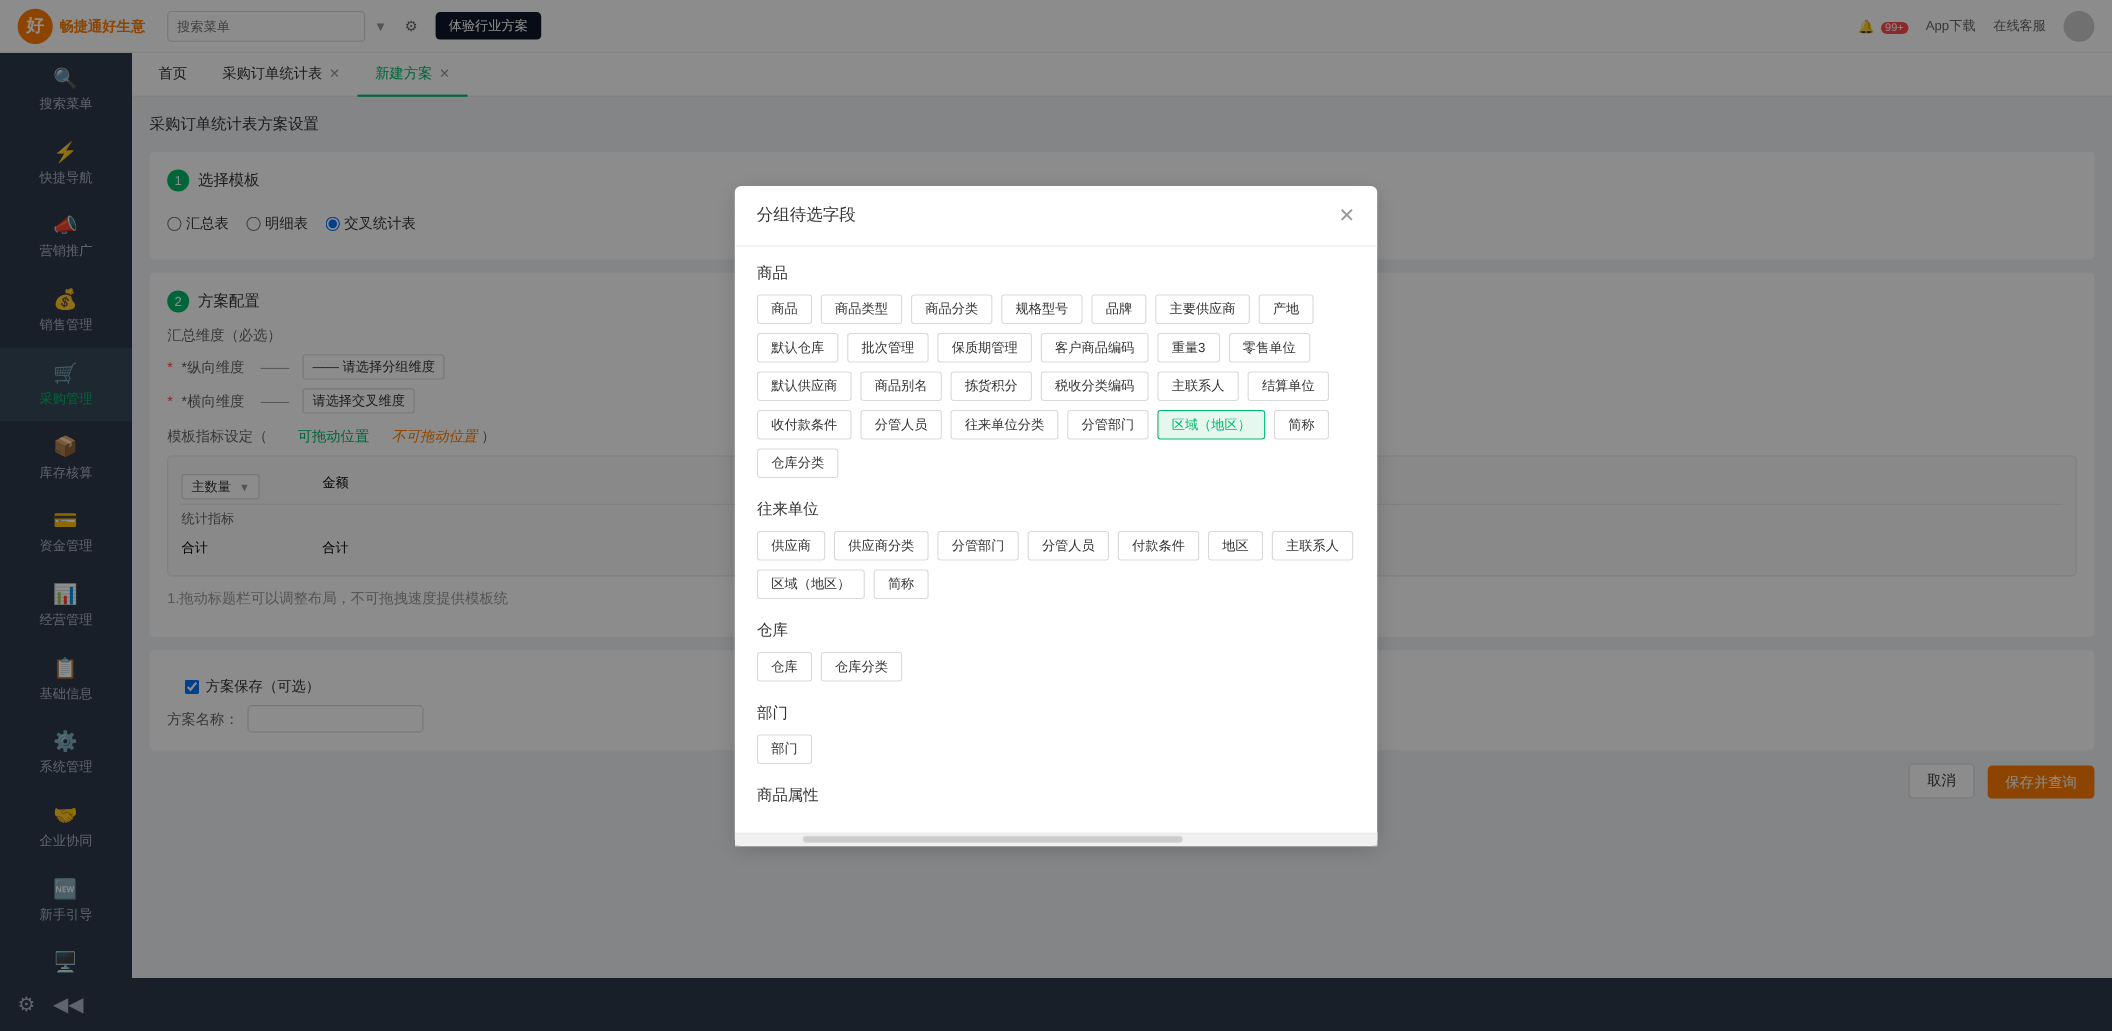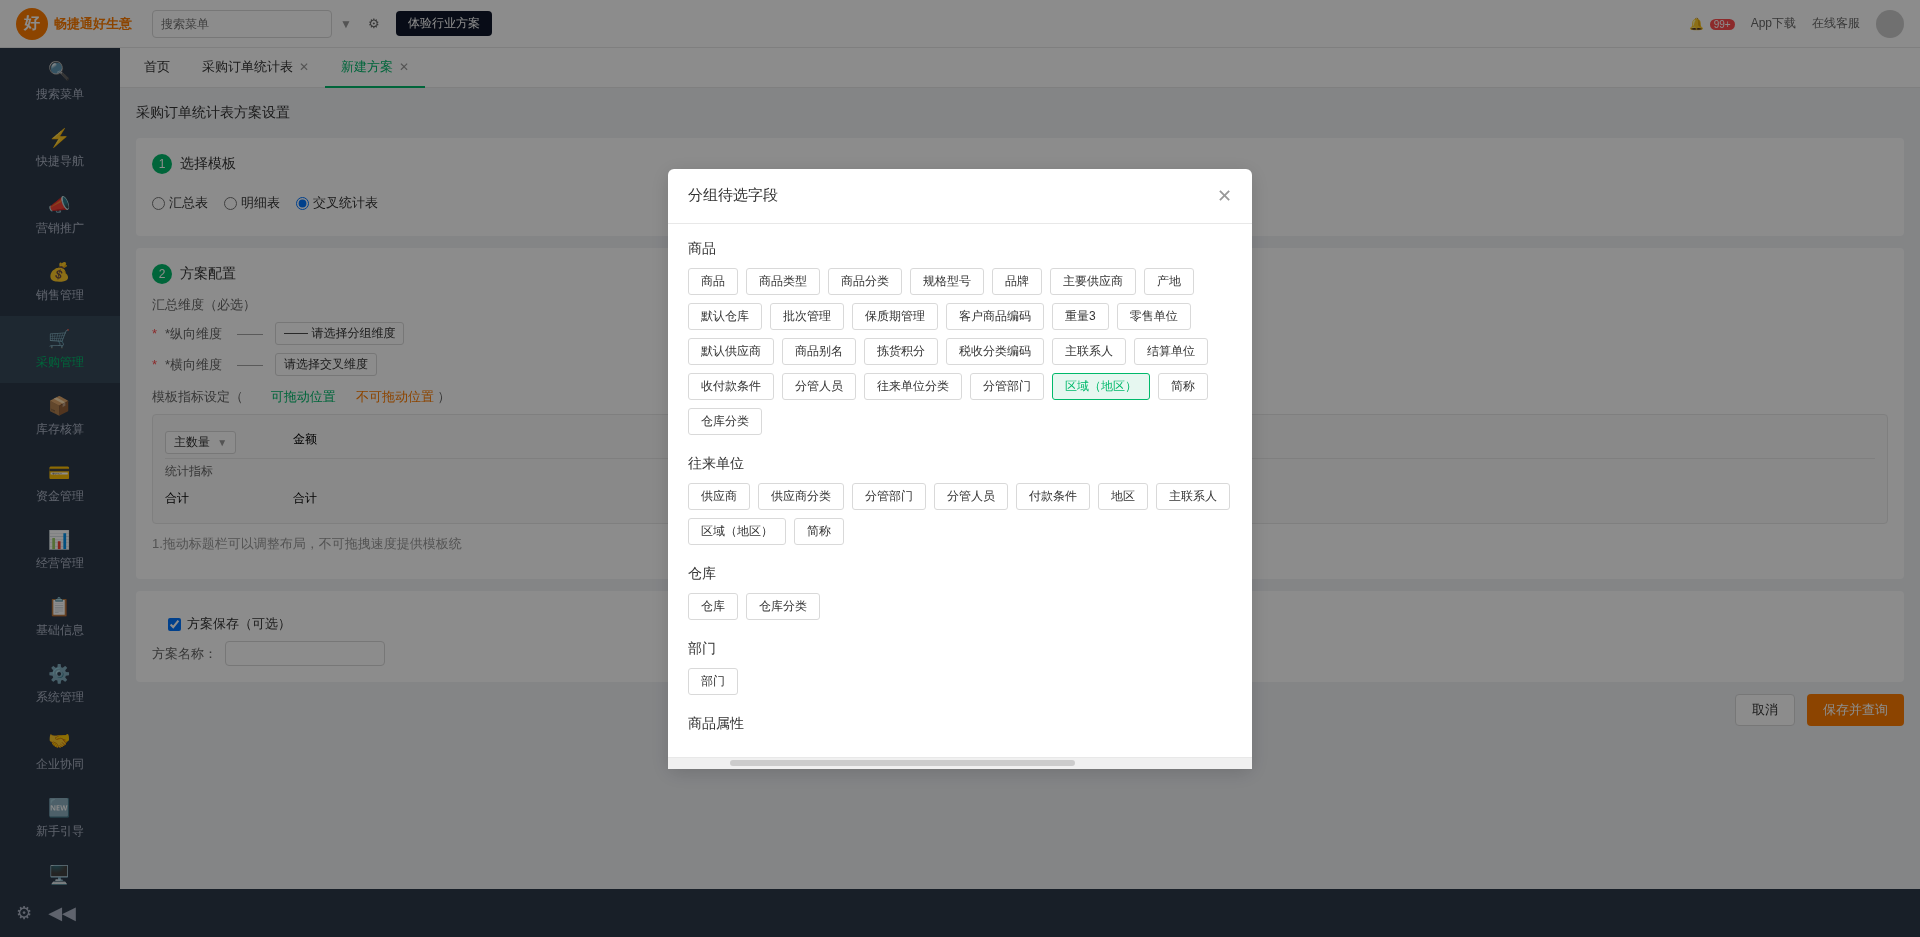--- a/index.html
+++ b/index.html
@@ -228,20 +228,21 @@
       color: #333;
     }
     .chevron { font-size: 10px; color: #999; margin-left: 4px; }
 
     
     .footer-btns {
       display: flex;
       justify-content: flex-end;
       gap: 12px;
       margin-top: 4px;
+      align-items: flex-end;
     }
     .btn-default {
       border: 1px solid #d9d9d9;
       background: white;
       border-radius: 4px;
       padding: 6px 16px;
       cursor: pointer;
       color: #333;
       font-size: 13px;
     }
@@ -498,21 +499,21 @@
       <span style="color:#ff4d4f;">*</span>
       <span style="color:#666;width:60px;">*横向维度</span>
       <span style="color:#999;margin:0 4px;">——</span>
       <button class="select-btn">请选择交叉维度</button>
     </div>
 
     <div style="margin-top:12px;font-size:13px;color:#666;">
       <span>模板指标设定（</span>
       <span style="color:#00b96b;margin-left:24px;">可拖动位置</span>
       <span>　</span>
-      <span style="color:#ff7d00;">不可拖动位置</span>
+      <span style="color:#ff7d00;font-style:italic;">不可拖动位置</span>
       <span>）</span>
     </div>
 
     <div class="indicator-area">
       <div style="display:flex;gap:8px;padding:4px 0;font-size:12px;border-bottom:1px solid #e8e8e8;margin-bottom:4px;">
         <div style="width:120px;display:flex;align-items:center;gap:4px;">
           <button class="select-btn">
             <span>主数量</span>
             <span class="chevron">▼</span>
           </button>

